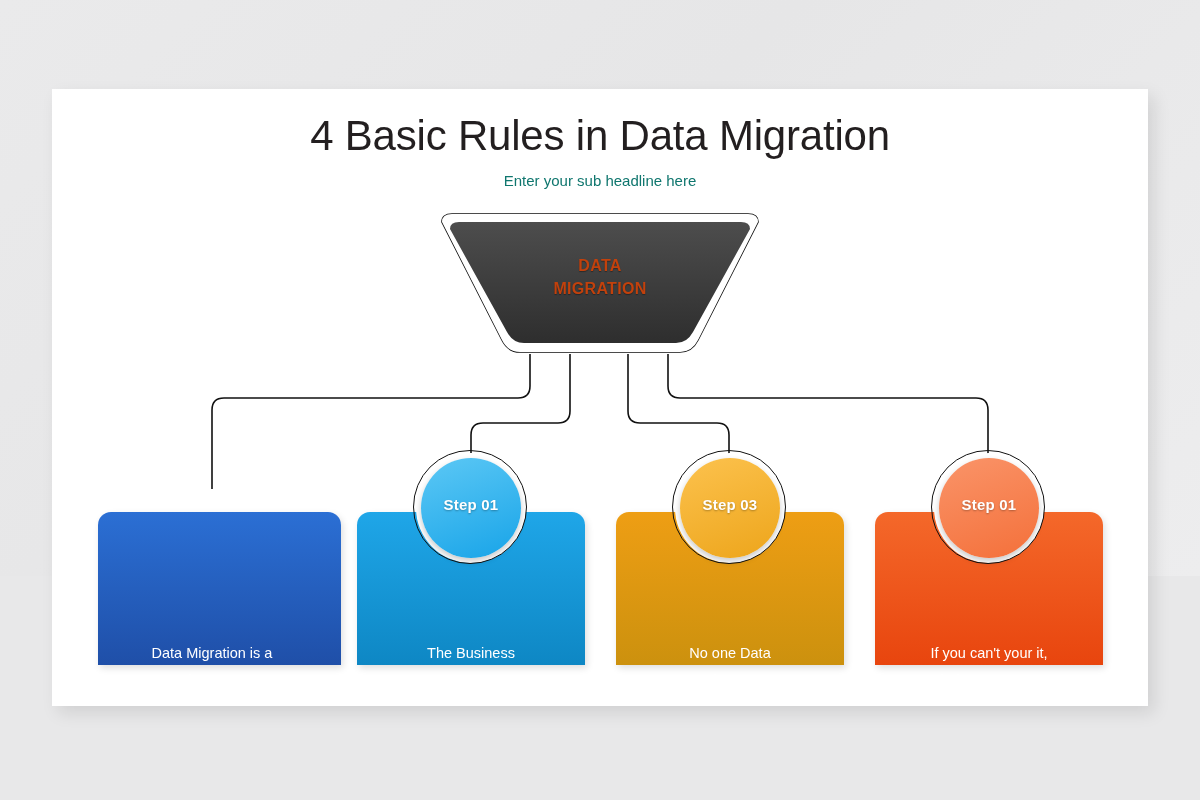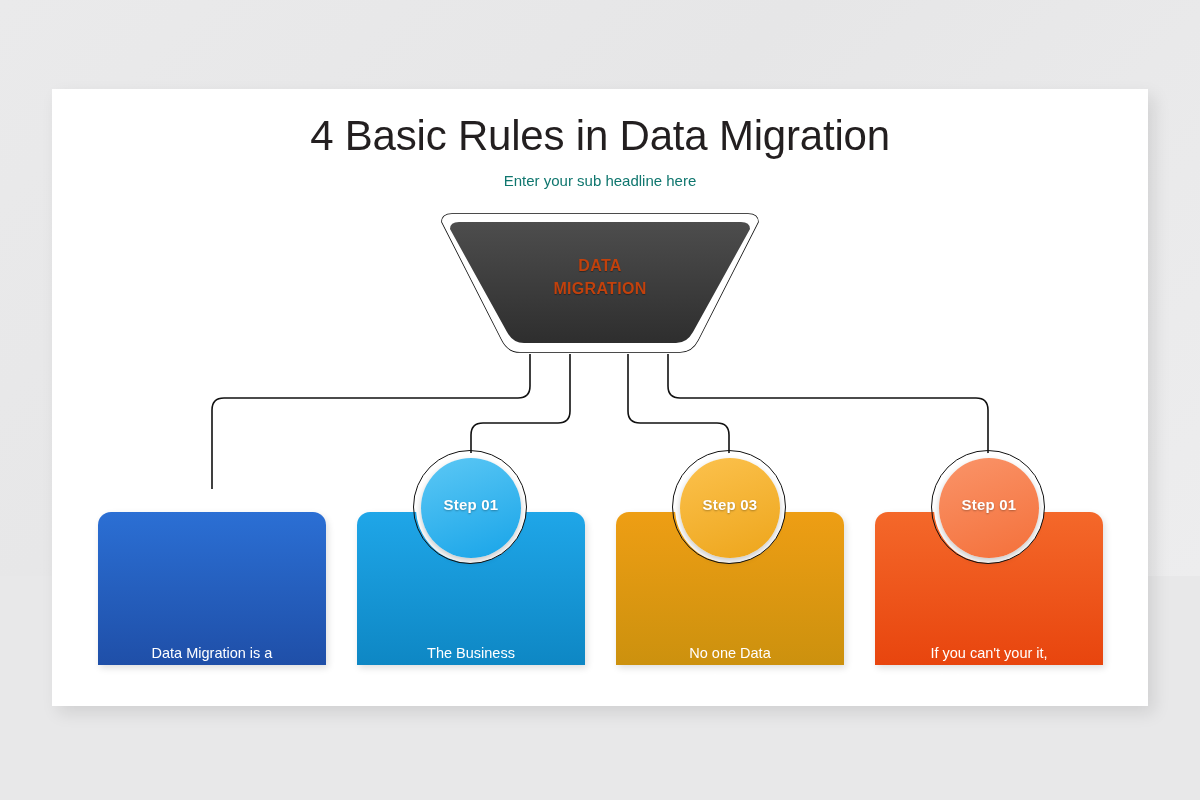--- a/index.html
+++ b/index.html
@@ -228,21 +228,21 @@
           <path d="M 20 17 Q 20 10 29 10 L 311 10 Q 320 10 320 17 L 263 120 Q 257 131 246 131 L 94 131 Q 83 131 77 120 Z" fill="url(#hubgrad)"></path>
         </svg>
       </div>
       <div id="hub-label">
         <span>DATA</span><br>
         <span>MIGRATION</span>
       </div>
     </div>
 
     <div class="step-col" id="step-col-0">
-      <div class="step-card" id="card-0" style="background: linear-gradient(rgb(43, 111, 212) 0%, rgb(31, 79, 168) 100%);">
+      <div class="step-card" id="card-0" style="background: linear-gradient(rgb(43, 111, 212) 0%, rgb(31, 79, 168) 100%); padding-left: 15px;">
         <div class="step-desc">
           <span>Data Migration is a</span>
           <span class="l2">Business Issue</span>
         </div>
       </div>
     </div>
 
     <div class="step-col" id="step-col-1">
       <div class="step-card" id="card-1" style="background: linear-gradient(rgb(31, 166, 232) 0%, rgb(14, 135, 196) 100%); text-decoration: underline;">
         <div class="step-desc">

